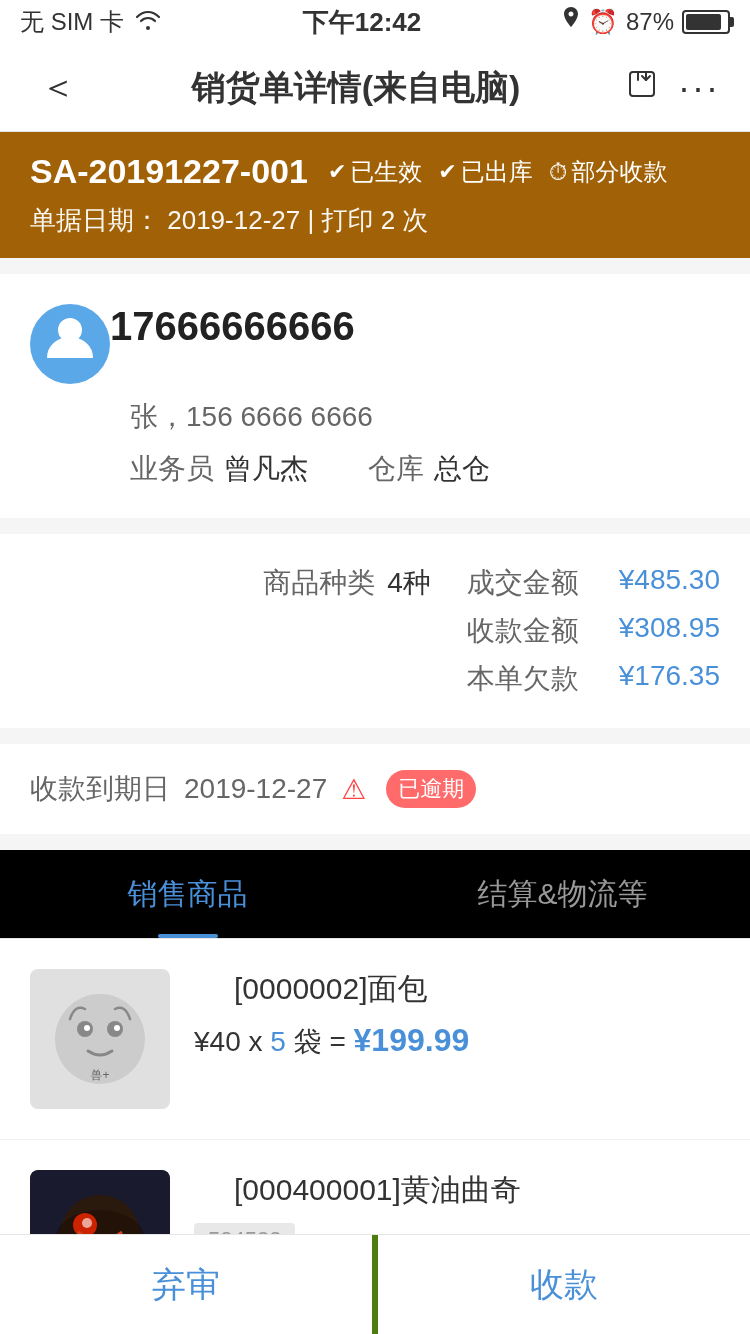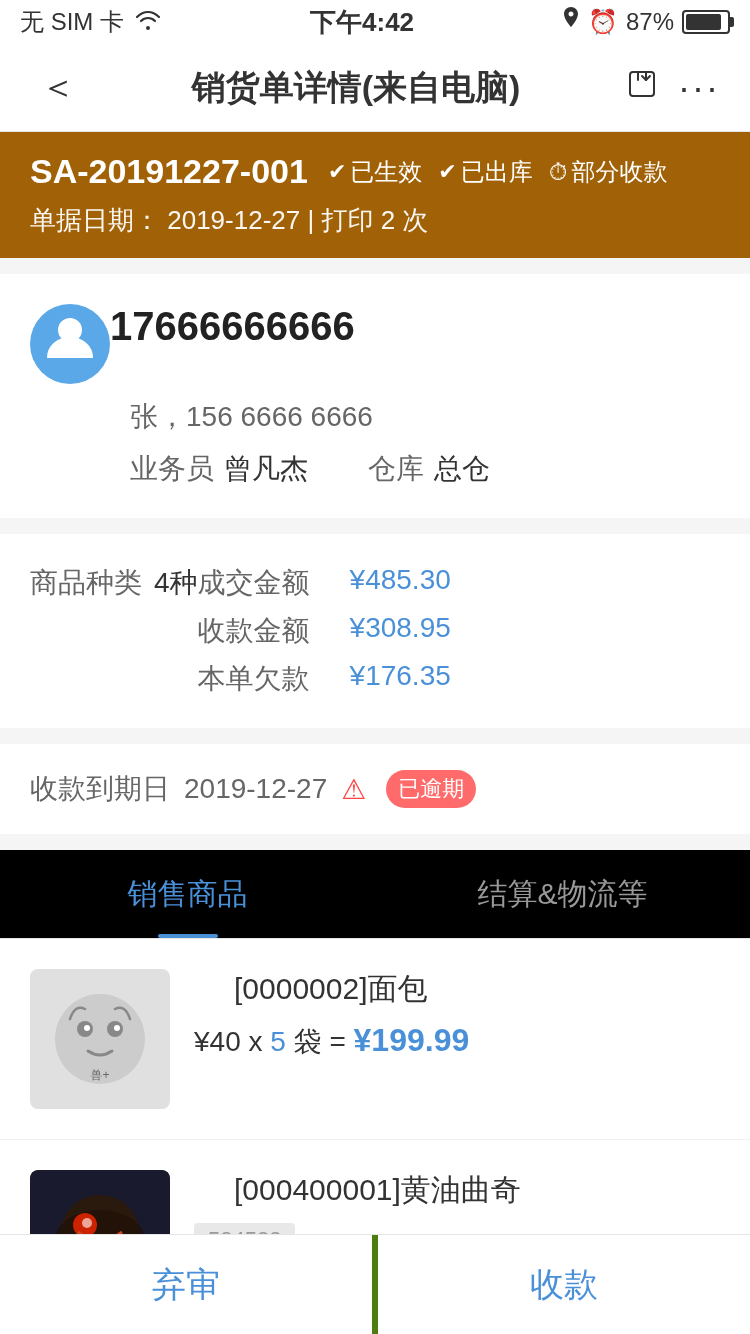--- a/index.html
+++ b/index.html
@@ -94,28 +94,29 @@
     .meta-item { display: flex; gap: 10px; }
     .meta-label { color: #666; }
     .meta-value { color: #333; font-weight: 500; }
 
     
     .stats-section {
       background: #fff;
       padding: 30px;
       margin-top: 16px;
       display: flex;
-      justify-content: flex-start;
+      justify-content: flex-end;
       align-items: flex-start;
+      gap: 24px;
     }
     .stats-left { display: flex; flex-direction: column; gap: 6px; }
     .product-types { display: flex; gap: 12px; font-size: 28px; color: #666; align-items: center; }
     .product-count { color: #333; font-weight: 500; }
     .stats-right { display: flex; flex-direction: column; gap: 10px; align-items: flex-end; }
-    .stat-row { display: flex; justify-content: space-between; gap: 40px; font-size: 28px; }
+    .stat-row { display: flex; justify-content: space-between; gap: 40px; font-size: 28px; margin-left: 12px; }
     .stat-label { color: #666; }
     .stat-value { color: #4A90D9; font-weight: 500; }
 
     
     .due-section {
       background: #fff;
       padding: 26px 30px;
       margin-top: 16px;
       display: flex;
       align-items: center;
@@ -241,21 +242,21 @@
   <div class="status-left">
     <span>无 SIM 卡</span>
     <span>
       <svg width="28" height="20" viewBox="0 0 28 20" fill="none">
         <path d="M14 16a2 2 0 1 1 0 4 2 2 0 0 1 0-4z" fill="#333"></path>
         <path d="M7 11c1.9-1.9 4.5-3 7-3s5.1 1.1 7 3" stroke="#333" stroke-width="2.2" fill="none" stroke-linecap="round"></path>
         <path d="M3 7C6.3 3.7 10 2 14 2s7.7 1.7 11 5" stroke="#333" stroke-width="2.2" fill="none" stroke-linecap="round"></path>
       </svg>
     </span>
   </div>
-  <div class="status-center">下午4:42</div>
+  <div class="status-center">下午12:42</div>
   <div class="status-right">
     <span>
       <svg width="18" height="24" viewBox="0 0 18 24" fill="#333">
           <path d="M9 0C5.1 0 2 3.1 2 7c0 5.2 7 13 7 13s7-7.8 7-13C16 3.1 12.9 0 9 0zm0 9.5C7.6 9.5 6.5 8.4 6.5 7S7.6 4.5 9 4.5 11.5 5.6 11.5 7 10.4 9.5 9 9.5z"></path>
         </svg>
     </span>
     <span>⏰</span>
     <span>87%</span>
     <span class="battery-icon">
       <span class="battery-fill"></span>

